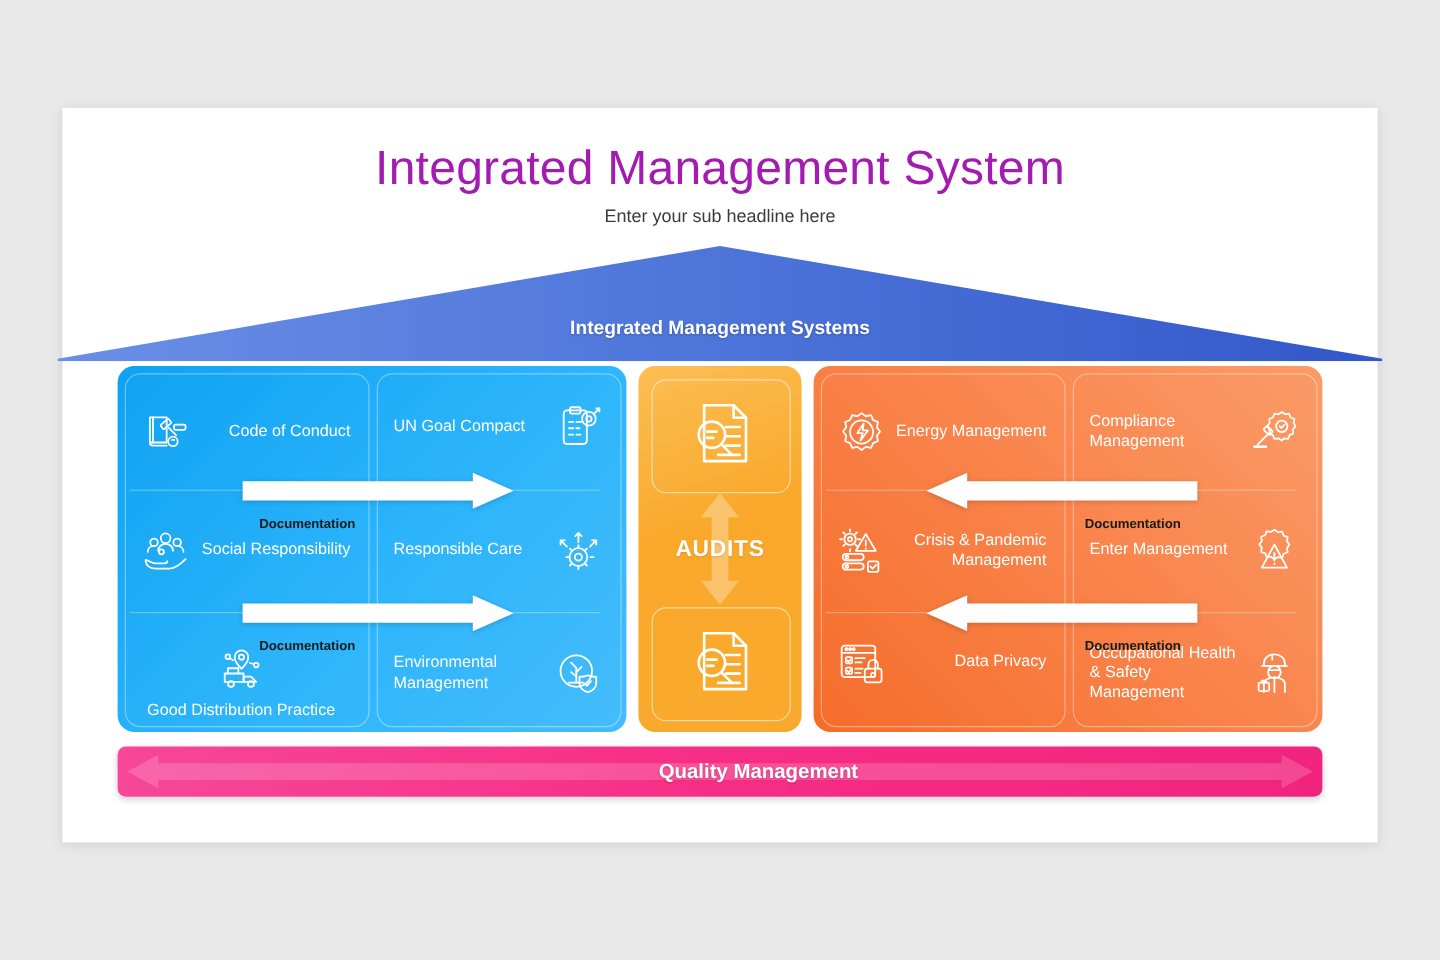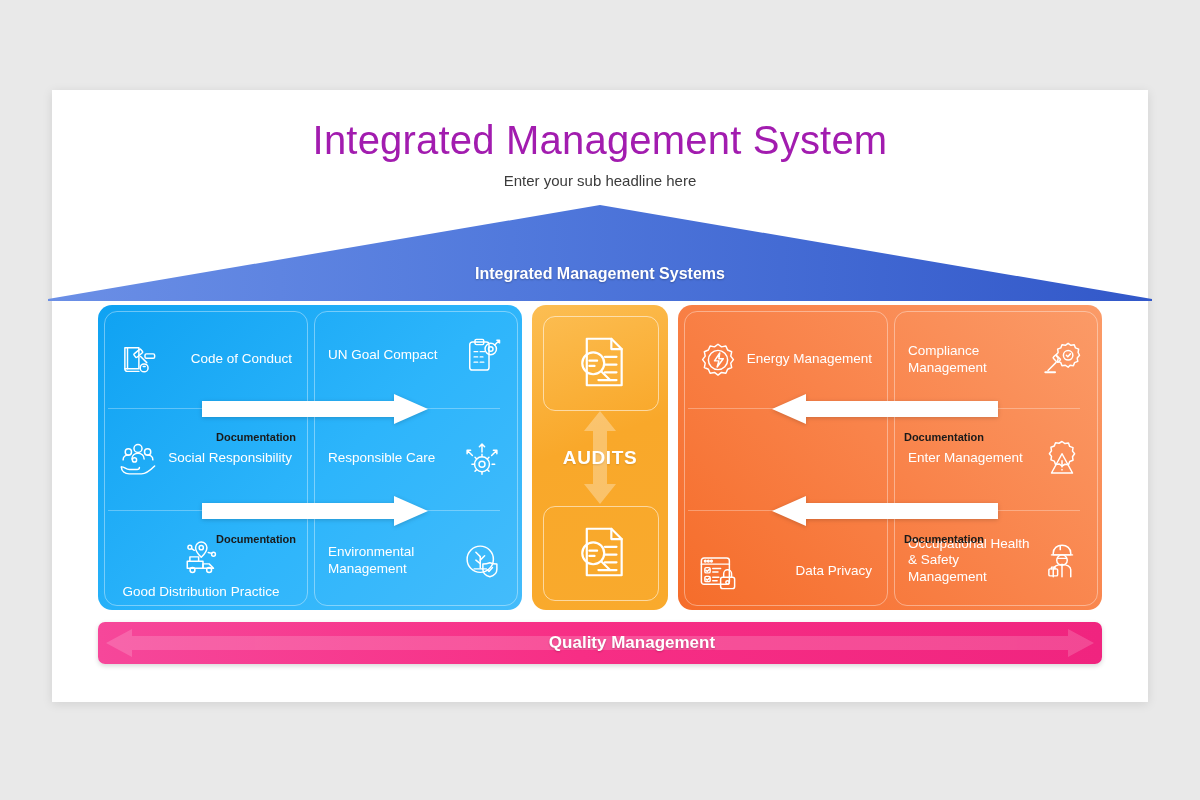--- a/index.html
+++ b/index.html
@@ -337,33 +337,51 @@
               <path d="M31 5l3.2 2.2 3.8-.6 1.4 3.6 3.6 1.4-.6 3.8L44 18.6l-2.6 3.2.6 3.8-3.6 1.4-1.4 3.6-3.8-.6L31 32.2l-3.2-2.2-3.8.6-1.4-3.6-3.6-1.4.6-3.8L17 18.6l2.6-3.2-.6-3.8 3.6-1.4 1.4-3.6 3.8.6z"></path>
               <circle cx="31" cy="18.6" r="5.4"></circle>
                 <path d="M29 18.5l1.6 1.7 3-3.2"></path>
               <rect x="14" y="20" width="8" height="5" rx="1.3" transform="rotate(45 18 22.5)"></rect>
               <path d="M17 27L8 36"></path>
                 <path d="M5 38h11" stroke-width="2.4"></path>
             </svg>
           </span>
         </div>
 
+        <div class="cell cell-l" style="left:6px;top:105px;">
+          <span class="ico">
+            <svg viewBox="0 0 48 48" fill="none" stroke="#fff" stroke-width="1.7" stroke-linecap="round" stroke-linejoin="round">
+              <circle cx="13" cy="13" r="5.4"></circle>
+                <circle cx="13" cy="13" r="2"></circle>
+              <path d="M13 5.5v-2M13 22.5v2M5.5 13h-2M20.5 13h2M8 8L6.5 6.5M18 8l1.5-1.5M8 18l-1.5 1.5M18 18l1.5 1.5"></path>
+              <path d="M28 8l9.5 16H18.5z"></path>
+                <path d="M28 14v5M28 21.5v.5"></path>
+              <rect x="6" y="27" width="20" height="6" rx="3"></rect>
+                <circle cx="10" cy="30" r="1.4"></circle>
+              <rect x="6" y="36" width="20" height="6" rx="3"></rect>
+                <circle cx="10" cy="39" r="1.4"></circle>
+              <rect x="30" y="34" width="10" height="10" rx="1.6"></rect>
+                <path d="M32.5 39l2 2 3.4-3.6"></path>
+            </svg>
+          </span>
+          <span class="txt">Crisis &amp; Pandemic Management</span>
+        </div>
 
         <div class="cell cell-r" style="left:216px;top:105px;">
           <span class="txt">Enter Management</span>
           <span class="ico">
             <svg viewBox="0 0 48 48" fill="none" stroke="#fff" stroke-width="1.7" stroke-linecap="round" stroke-linejoin="round">
               <path d="M24 4l3.4 2.4 4-.6 1.4 3.8 3.8 1.4-.6 4L38.4 18l-2.4 3.4.6 4-3.8 1.4-1.4 3.8-4-.6L24 32l-3.4-2.4-4 .6-1.4-3.8-3.8-1.4.6-4L9.6 18 12 14.6l-.6-4 3.8-1.4 1.4-3.8 4 .6z"></path>
               <path d="M24 18l12 22H12z"></path>
               <path d="M24 26v7M24 36v.6"></path>
             </svg>
           </span>
         </div>
 
-        <div class="cell cell-l" style="left:6px;top:218px;">
+        <div class="cell cell-l" style="left:6px;top:198px;">
           <span class="ico">
             <svg viewBox="0 0 48 48" fill="none" stroke="#fff" stroke-width="1.7" stroke-linecap="round" stroke-linejoin="round">
               <rect x="5" y="8" width="32" height="30" rx="3"></rect>
               <path d="M5 15h32"></path>
                 <circle cx="9.5" cy="11.5" r="1"></circle>
                 <circle cx="13" cy="11.5" r="1"></circle>
                 <circle cx="16.5" cy="11.5" r="1"></circle>
               <rect x="9" y="19" width="6" height="6" rx="1.4"></rect>
                 <path d="M10.3 22l1.4 1.4 2.4-2.6"></path>
               <path d="M18 20h9M18 24h6"></path>

